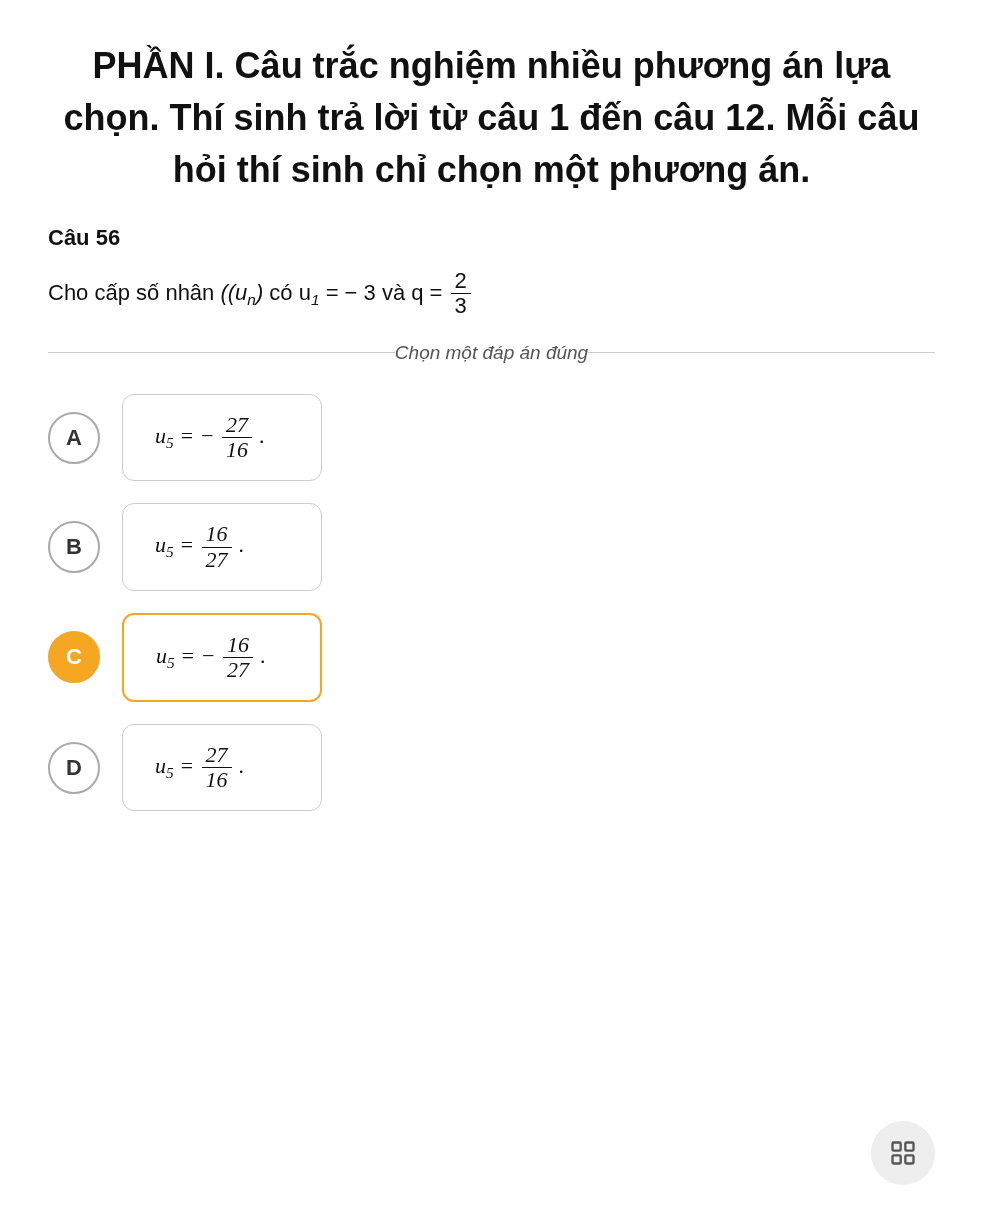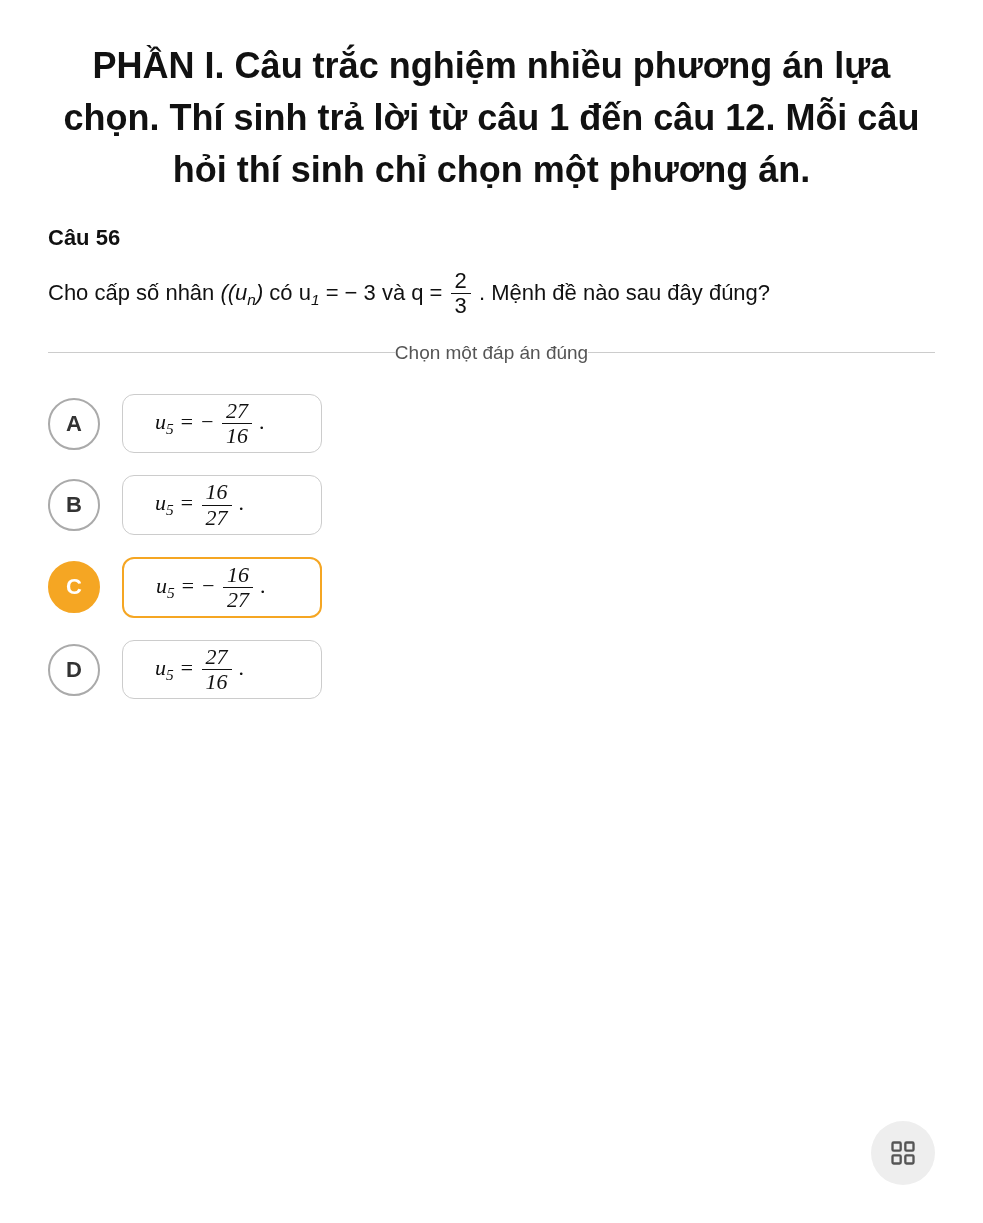--- a/index.html
+++ b/index.html
@@ -33,20 +33,21 @@
       line-height: 1.7;
       margin-bottom: 18px;
       font-family: Liberation Sans, sans-serif;
     }
 
     .divider-row {
       display: flex;
       align-items: center;
       justify-content: flex-end;
       margin: 24px 0 30px 0;
+      font-style: italic;
     }
     .divider-line {
       flex: 1;
       height: 1px;
       background: #ccc;
     }
     .divider-text {
       font-size: 19px;
       color: #555;
       font-family: Arial, sans-serif;
@@ -84,21 +85,21 @@
 
     .option-circle.selected {
       background: #f5a623;
       border-color: #f5a623;
       color: #fff;
     }
 
     .option-box {
       border: 1.5px solid #ccc;
       border-radius: 12px;
-      padding: 4px 32px;
+      padding: 18px 32px;
       min-width: 200px;
       display: flex;
       align-items: center;
       justify-content: flex-start;
       background: #fff;
       font-size: 22px;
       cursor: pointer;
     }
 
     .option-box.selected-box {
@@ -161,21 +162,20 @@
 <div class="header-text">PHẦN I. Câu trắc nghiệm nhiều phương án lựa chọn. Thí sinh trả lời từ câu 1 đến câu 12. Mỗi câu hỏi thí sinh chỉ chọn một phương án.</div>
 
 <div class="cau-label">Câu 56</div>
 
 <div class="question-body">
   <span>Cho cấp số nhân </span><span style="font-style:italic">(</span><span style="font-style:italic">(u</span><span class="subscript" style="font-style:italic">n</span><span style="font-style:italic">)</span><span> có u</span><span class="subscript" style="font-style:italic">1</span><span> = − 3 và q =</span>
   <span class="frac">
     <span class="num">2</span>
     <span class="den">3</span>
   </span>
-  <span>. Mệnh đề nào sau đây đúng?</span>
 </div>
 
 <div class="divider-row">
   <div class="divider-line"></div>
   <span class="divider-text">Chọn một đáp án đúng</span>
   <div class="divider-line"></div>
 </div>
 
 <div class="options-list">
 

